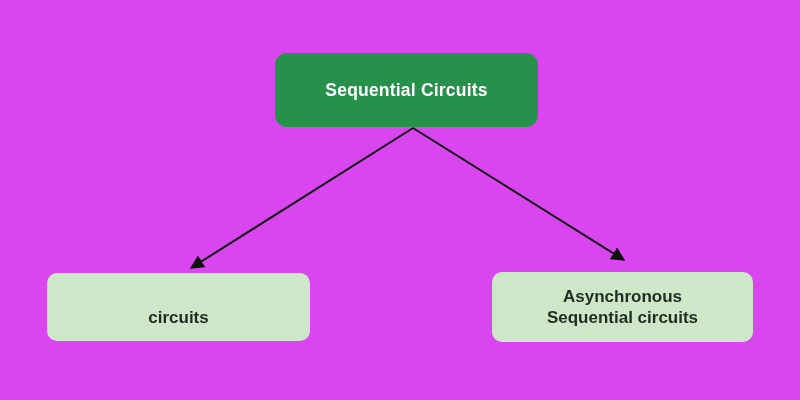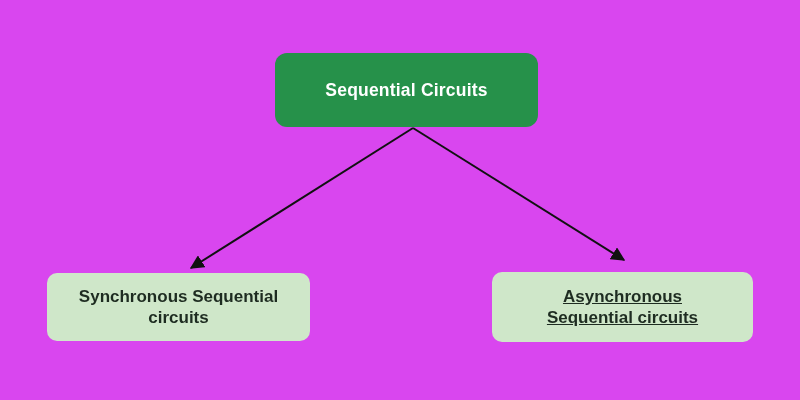--- a/index.html
+++ b/index.html
@@ -54,21 +54,20 @@
   }
   .node-child-left {
     left: 47px;
     top: 273px;
   }
   .node-child-right {
     left: 492px;
     top: 272px;
     width: 261px;
     height: 70px;
-    text-decoration: underline;
   }
   .node-label {
     padding: 0 14px;
   }
 </style>
 </head>
 <body>
 
 <div class="canvas">
 
@@ -81,21 +80,21 @@
     <line x1="413" y1="128" x2="191" y2="268" stroke="#111111" stroke-width="2" marker-end="url(#arrowhead)"></line>
     <line x1="413" y1="128" x2="624" y2="260" stroke="#111111" stroke-width="2" marker-end="url(#arrowhead)"></line>
   </svg>
 
   <div class="node node-root">
     <span class="node-label">Sequential Circuits</span>
   </div>
 
   <div class="node node-child node-child-left">
     <span class="node-label">
-      <span>Synchronous Sequential</span><br>
+      <br>
       <span>circuits</span>
     </span>
   </div>
 
   <div class="node node-child node-child-right">
     <span class="node-label">
       <span>Asynchronous</span><br>
       <span>Sequential circuits</span>
     </span>
   </div>

